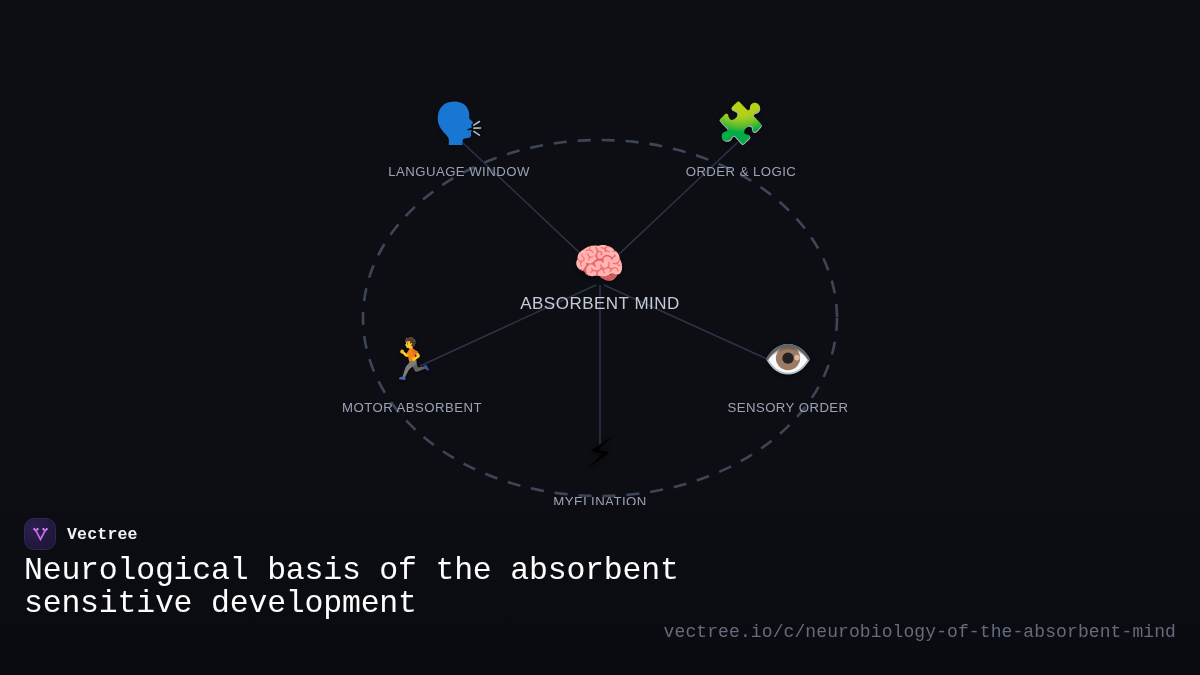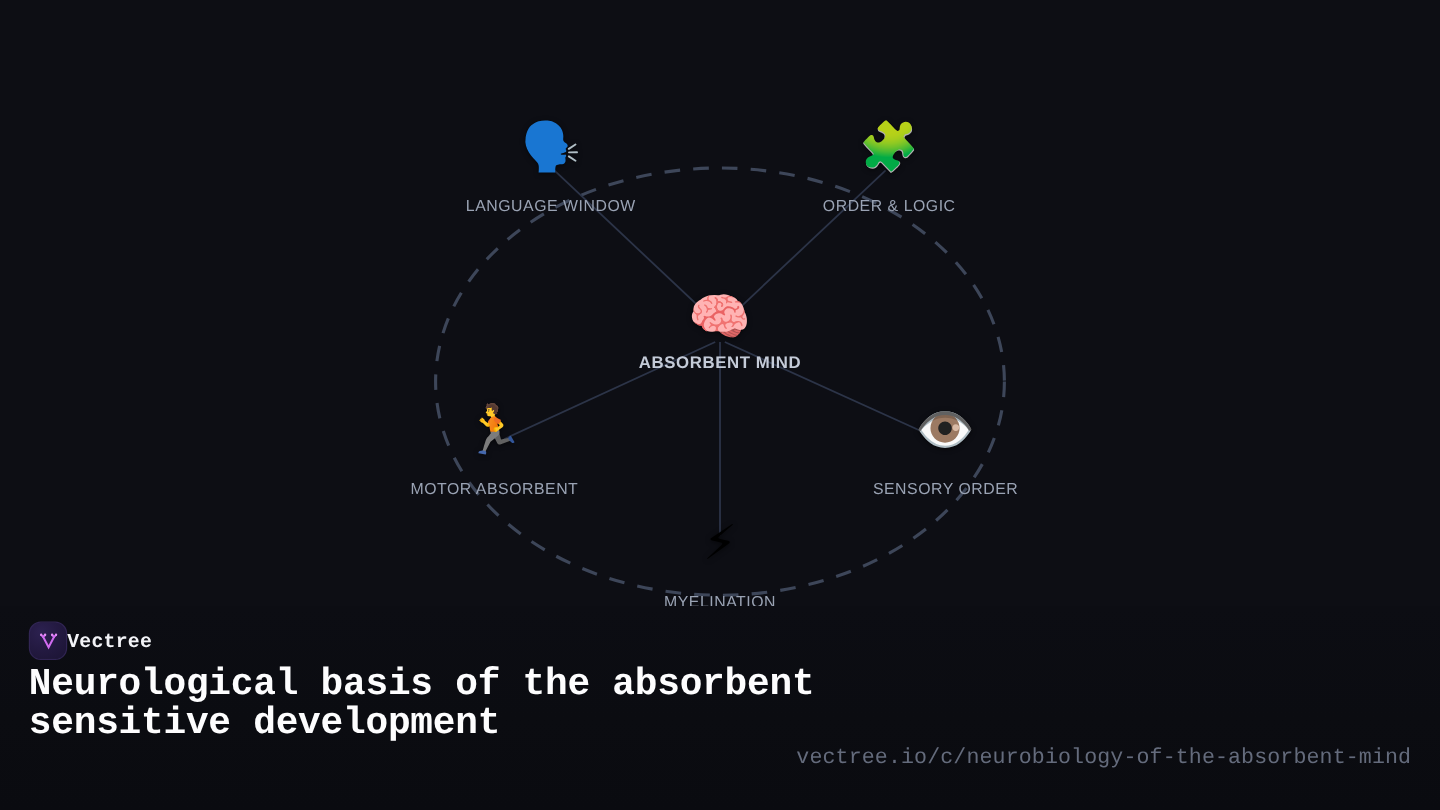--- a/index.html
+++ b/index.html
@@ -63,22 +63,22 @@
     font-family: "Liberation Sans", sans-serif;
     margin-top: 18px;
   }
 
   
   .node.central .node-emoji {
     font-size: 42px;
     line-height: 48px;
   }
   .node.central .node-label {
-    font-size: 14px;
-    font-weight: bold;
+    font-size: 17px;
+    font-weight: normal;
     color: #c4cbd8;
     letter-spacing: 0.5px;
     margin-top: 6px;
   }
 
   
   #footer-panel {
     position: absolute;
     left: 0;
     top: 505px;
@@ -87,21 +87,21 @@
     background: linear-gradient(180deg, #0c0d13 0%, #0b0c11 55%, #0a0b10 100%);
     padding: 0 24px;
   }
 
   #brand-row {
     position: absolute;
     left: 24px;
     top: 13px;
     display: flex;
     align-items: center;
-    gap: 0;
+    gap: 11px;
   }
 
   #brand-logo {
     width: 32px;
     height: 32px;
     border-radius: 10px;
     background: radial-gradient(circle at 32% 26%, #2c2150 0%, #241a42 45%, #1b1433 100%);
     border: 1px solid #312554;
     display: flex;
     align-items: center;
@@ -116,21 +116,21 @@
     color: #f2f3f7;
     letter-spacing: 0.2px;
   }
 
   #headline {
     position: absolute;
     left: 24px;
     top: 50px;
     width: 800px;
     font-family: "Liberation Mono", monospace;
-    font-weight: bold;
+    font-weight: normal;
     font-size: 31.5px;
     line-height: 32.5px;
     color: #fdfdfe;
     letter-spacing: -0.2px;
   }
   #headline .hl-line { display: block; }
 
   #page-url {
     position: absolute;
     right: 24px;

